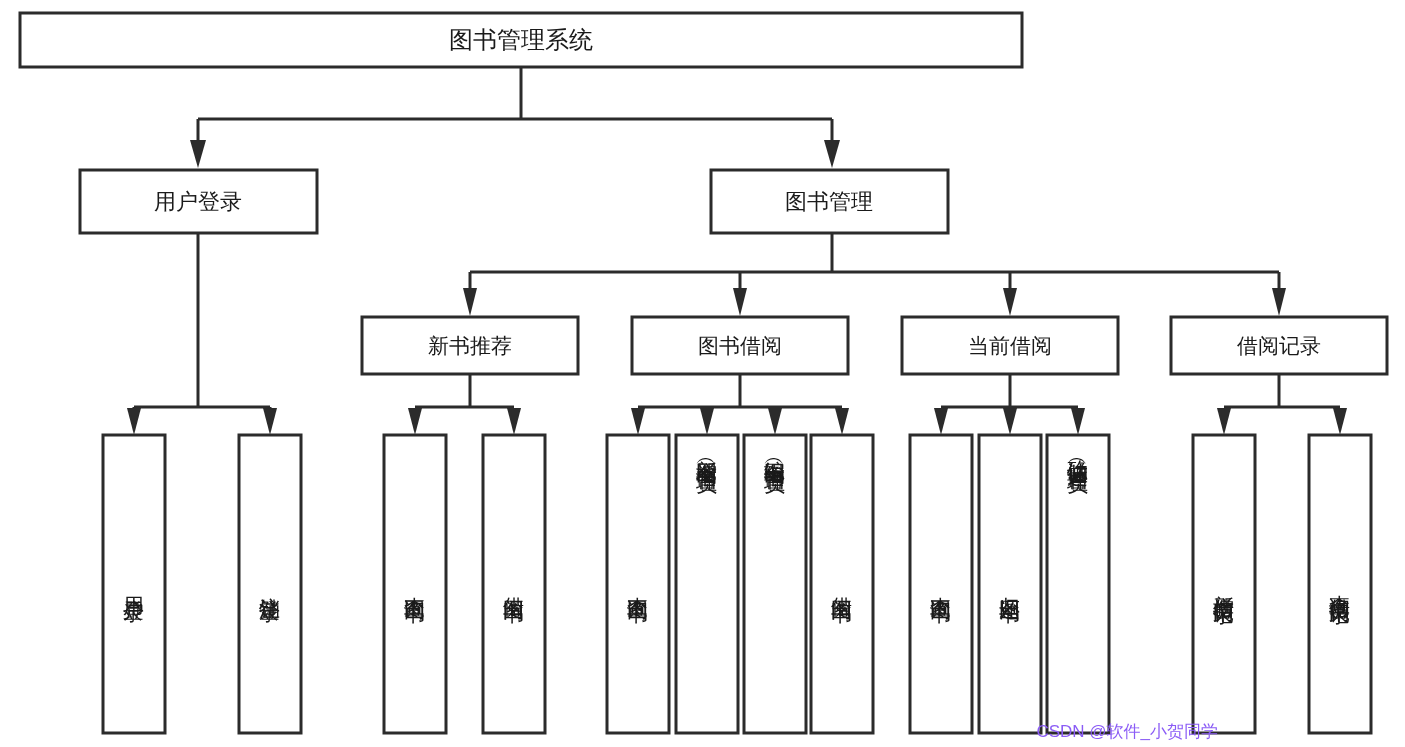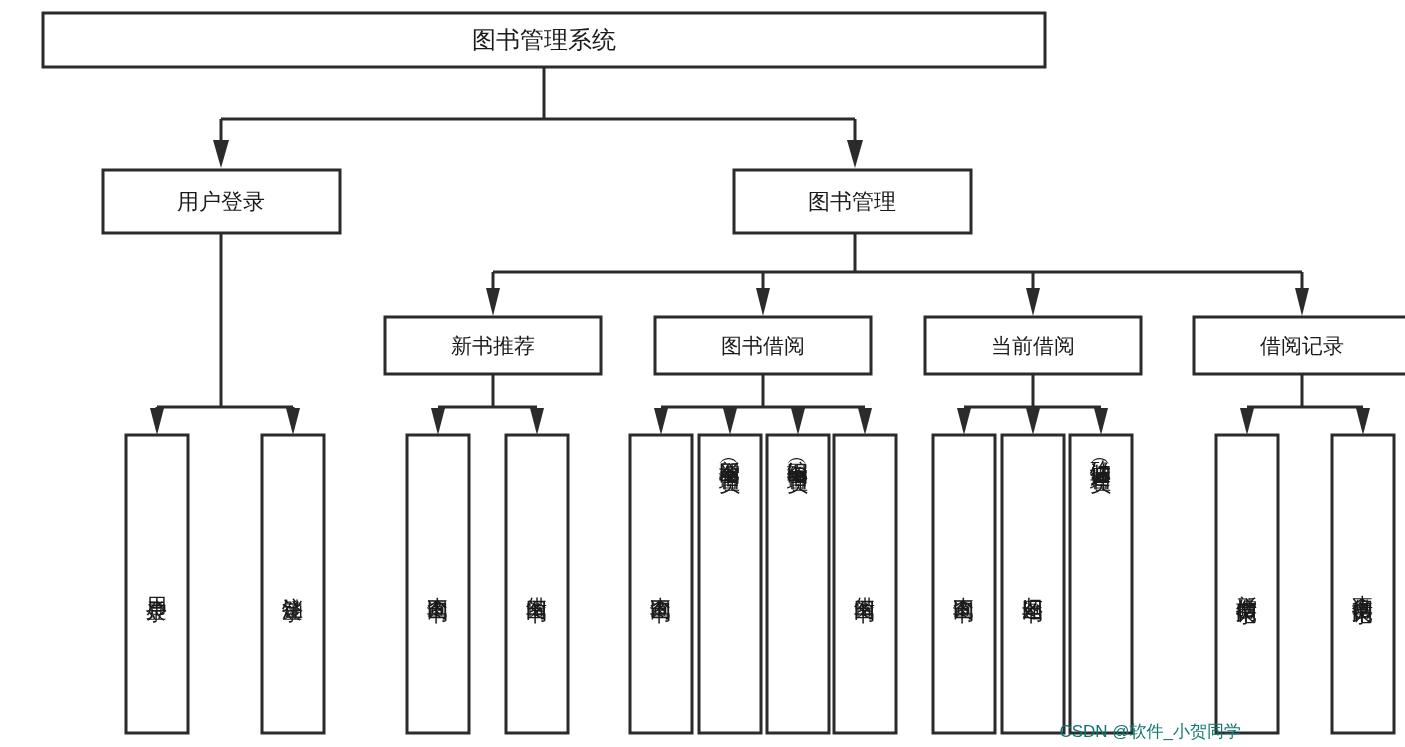--- a/index.html
+++ b/index.html
@@ -1,31 +1,31 @@
 <!DOCTYPE html>
 <html><head>
 <meta charset="utf-8">
 <style>
   html,body{margin:0;padding:0;background:#ffffff;}
   body{width:1405px;height:747px;overflow:hidden;font-family:"Liberation Sans","DejaVu Sans",sans-serif;}
-  #diagram-root{position:relative;width:1226px;height:747px;background:#ffffff;margin-left:23px;}
+  #diagram-root{position:relative;width:1226px;height:747px;background:#ffffff;}
   svg.diagram-canvas{position:absolute;left:0;top:0;width:1405px;height:747px;}
   .node-rect{fill:#ffffff;stroke:#2b2b2b;stroke-width:3;}
   .connector{stroke:#2b2b2b;stroke-width:3;fill:none;}
   .arrow-head{fill:#2b2b2b;stroke:none;}
   .node-label{font-family:"Liberation Sans","DejaVu Sans",sans-serif;fill:#1a1a1a;text-anchor:middle;}
   .lbl-root{font-size:24px;}
   .lbl-l1{font-size:22px;}
   .lbl-l2{font-size:21px;}
   .vlabel{position:absolute;writing-mode:vertical-rl;text-orientation:upright;
           font-family:"Liberation Sans","DejaVu Sans",sans-serif;font-size:21px;color:#1a1a1a;
           letter-spacing:2px;line-height:1;white-space:nowrap;}
   .vlabel-wrap{position:absolute;display:flex;align-items:center;justify-content:center;
                pointer-events:none;}
-  .watermark{position:absolute;right:8px;bottom:4px;font-size:17px;color:#0f766e;
+  .watermark{position:absolute;right:8px;bottom:4px;font-size:17px;color:#8b5cf6;
              font-family:"Liberation Sans","DejaVu Sans",sans-serif;white-space:nowrap;}
 </style>
 </head>
 <body>
 
 <div id="diagram-root">
 
   <svg class="diagram-canvas" viewBox="0 0 1405 747">
 
     <g>

